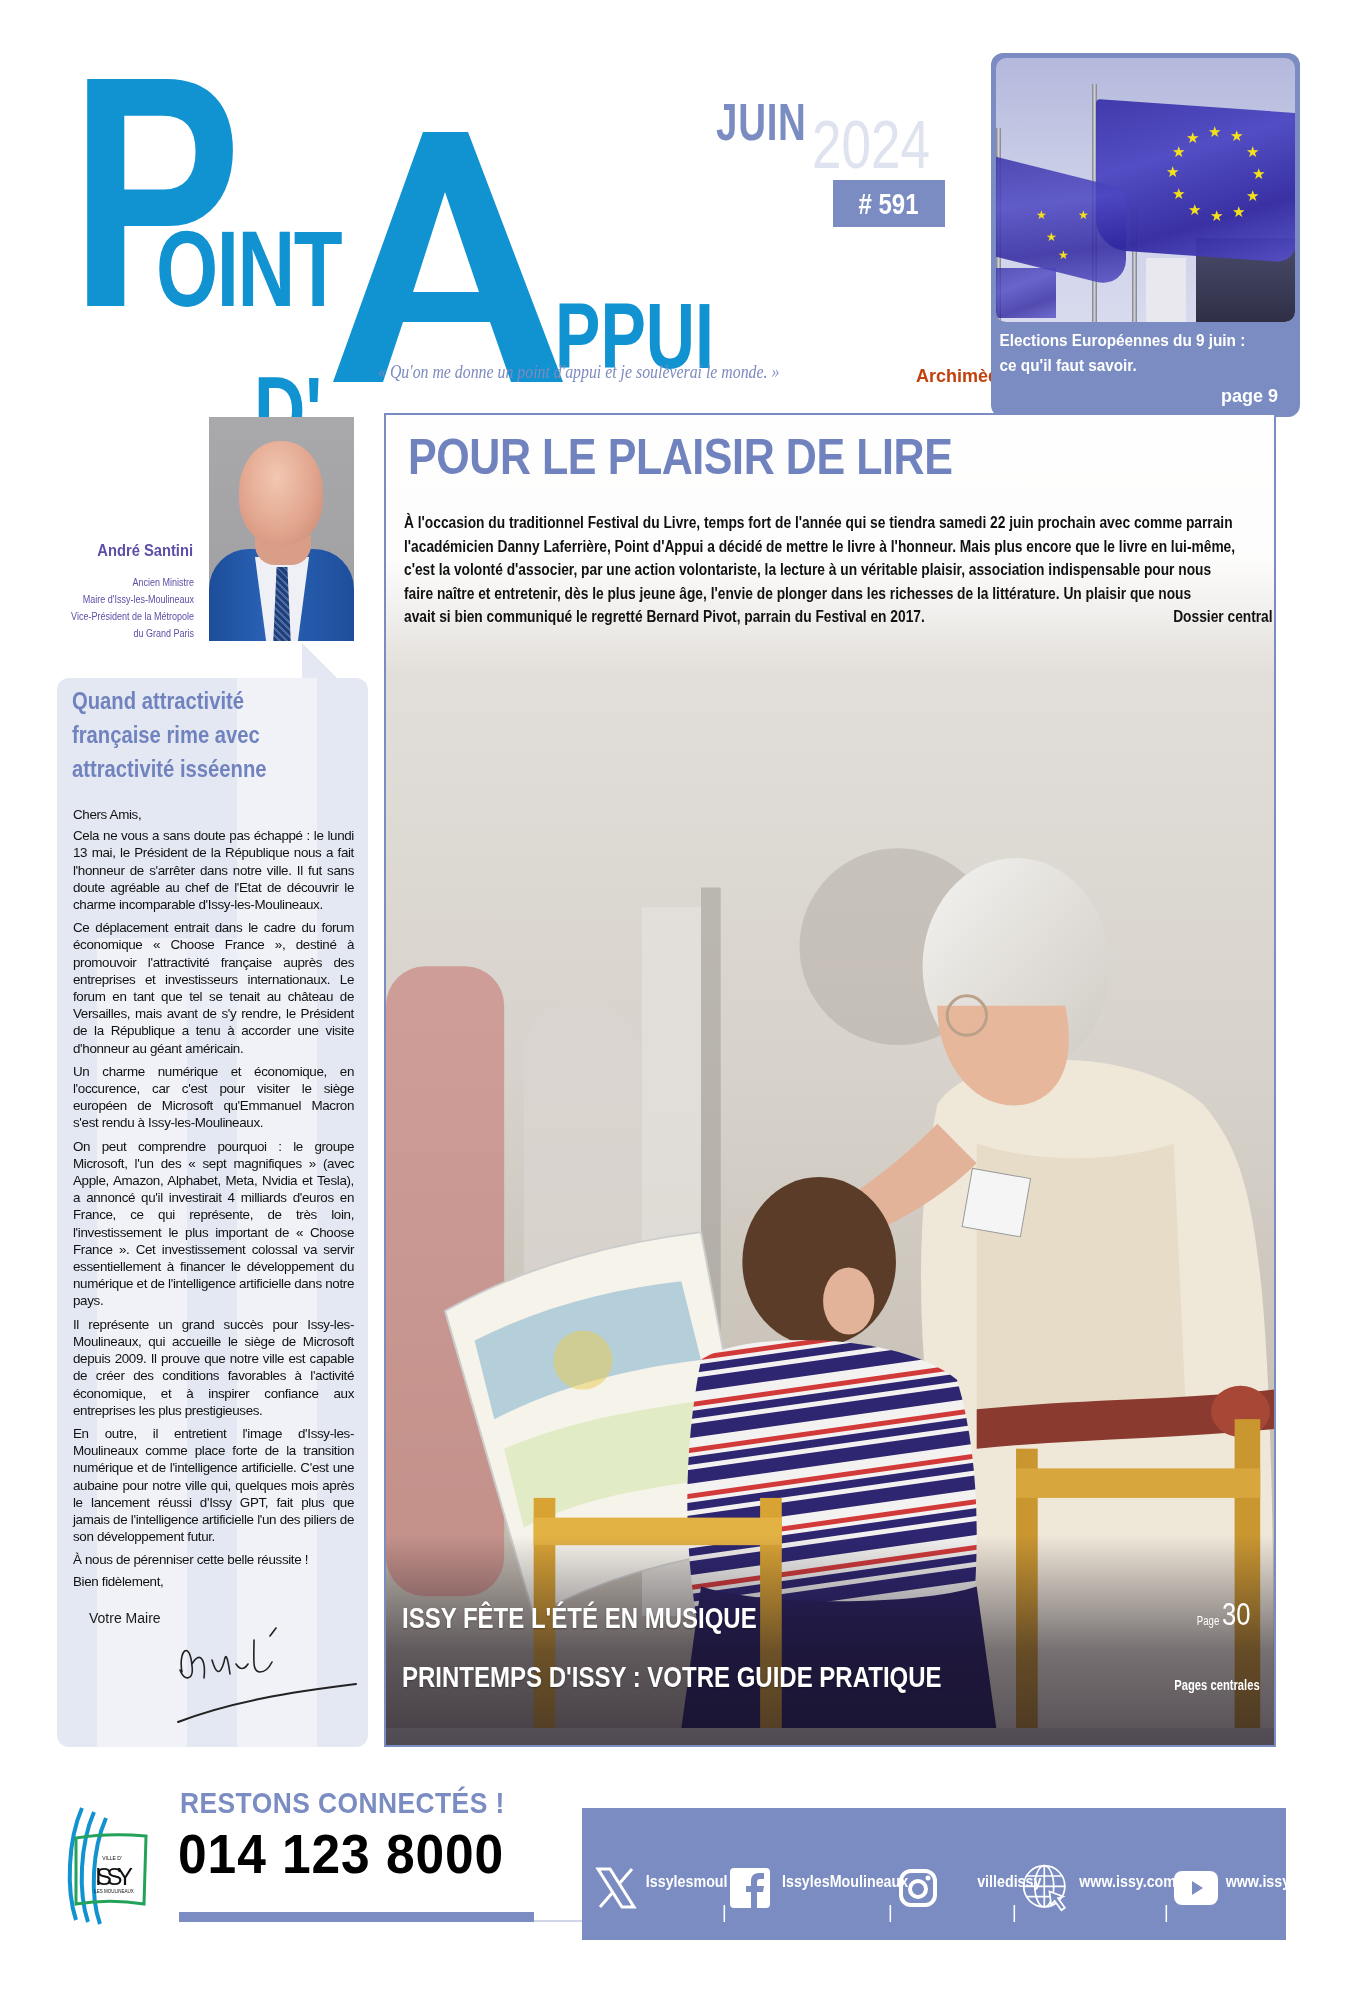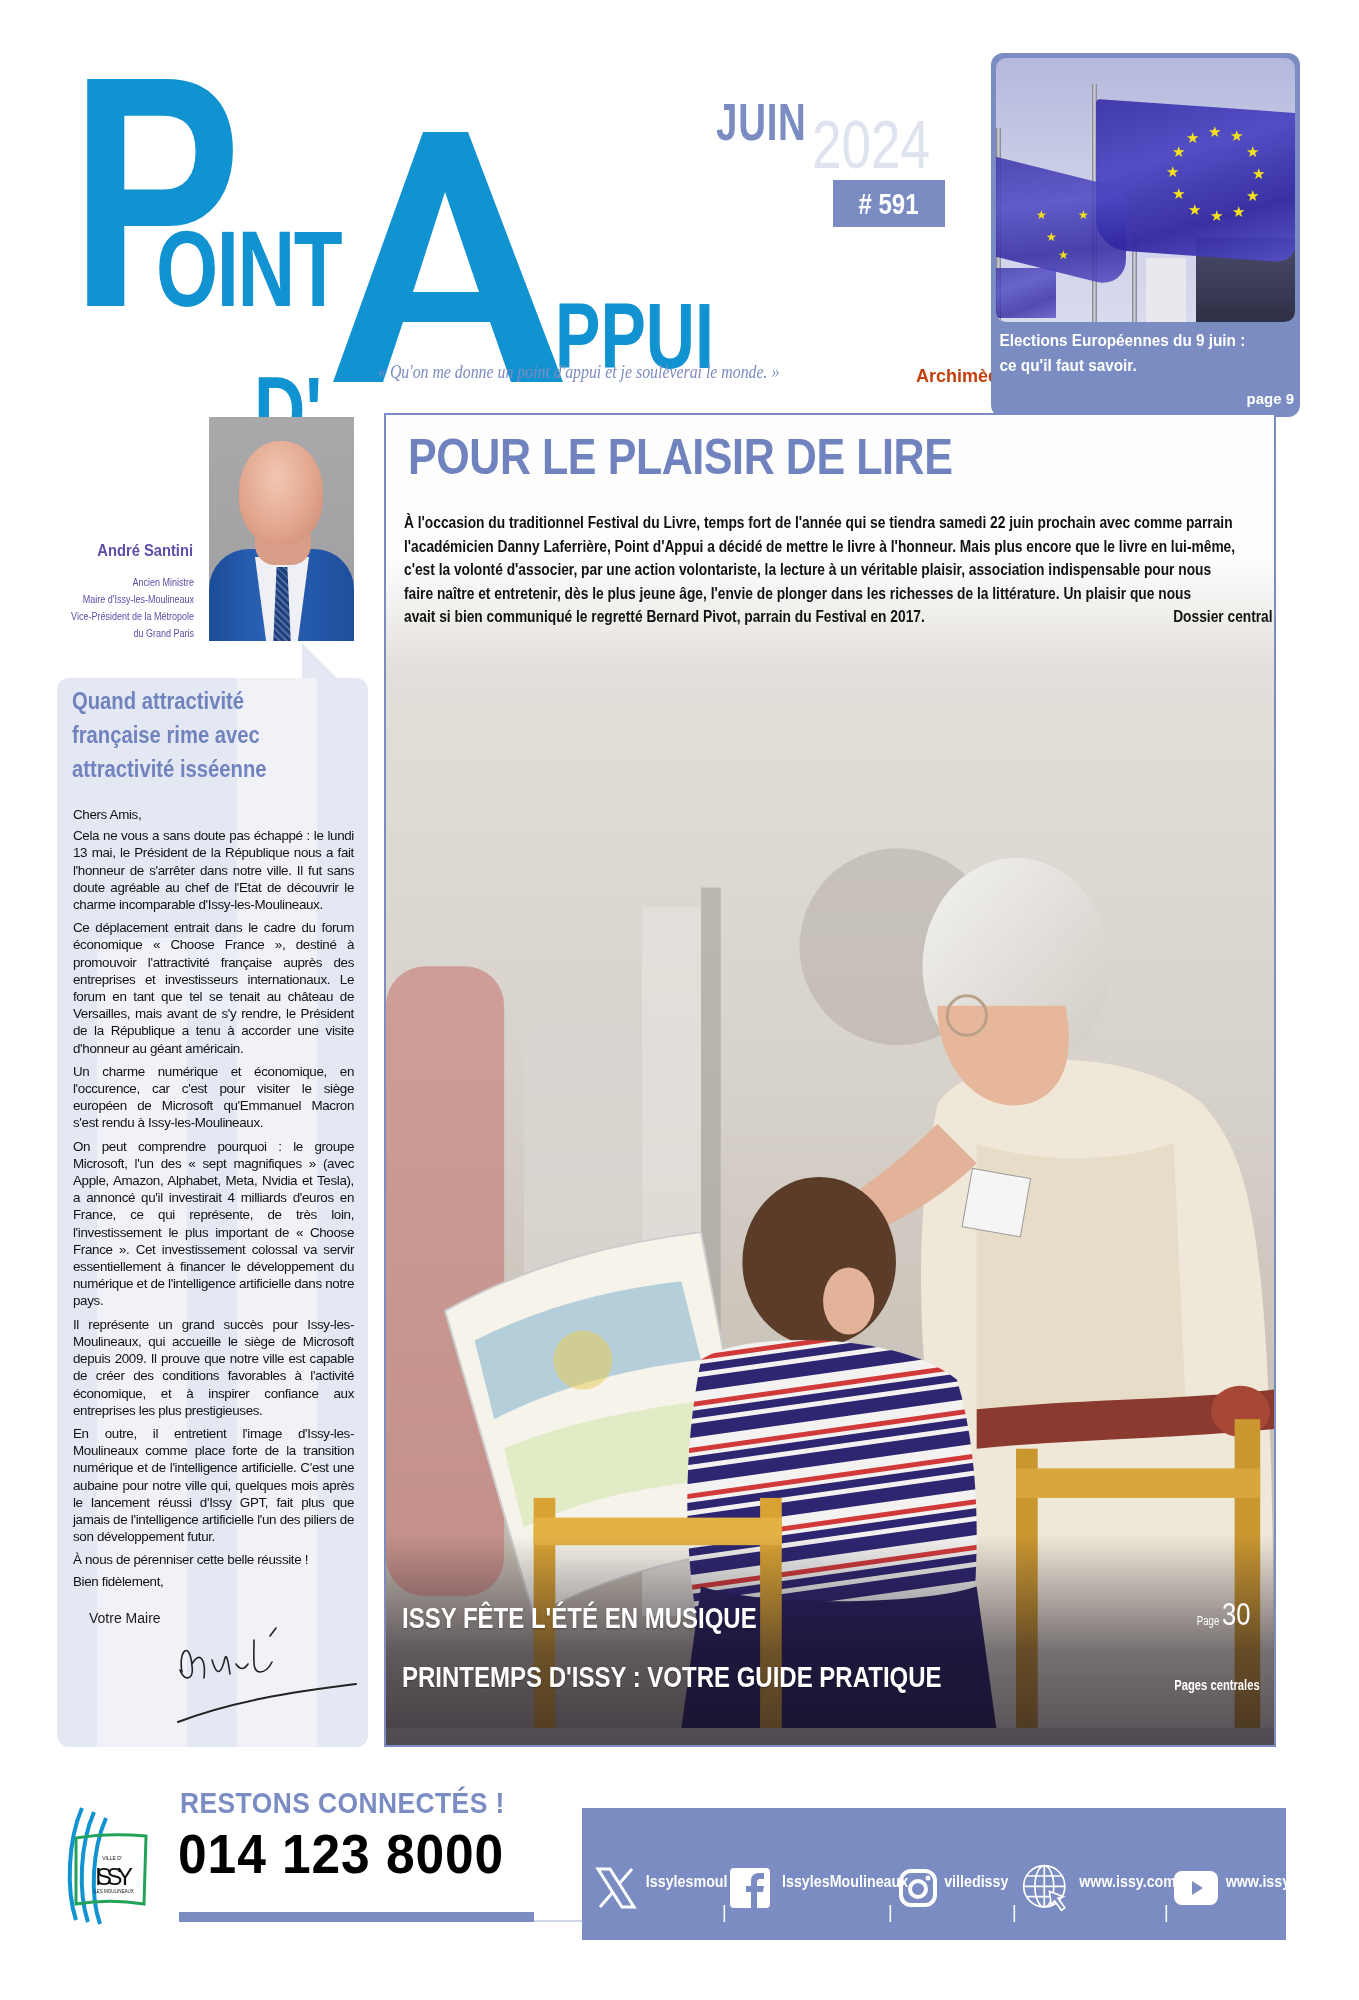--- a/index.html
+++ b/index.html
@@ -24,21 +24,21 @@
   .issue-box span { display: inline-block; transform: scaleX(0.8); }
 
   
   .eu-card { position: absolute; left: 991px; top: 53px; width: 309px; height: 364px; background: #7a8cc1; border-radius: 12px; padding: 5px; }
   .eu-photo { position: relative; width: 100%; height: 264px; border-radius: 10px; overflow: hidden; background: linear-gradient(180deg, #b4b8dc 0%, #c9cce6 40%, #d8dbee 100%); }
   .eu-photo .pole { position: absolute; width: 5px; background: linear-gradient(90deg,#7e7e88,#cfcfd8,#7e7e88); }
   .eu-photo .flag { position: absolute; background: linear-gradient(160deg, #3a33a9 0%, #4d47c2 35%, #3128a0 70%, #5650c6 100%); opacity: .95; }
   .eu-photo .star { position: absolute; color: #f5e11a; font-size: 15px; line-height: 15px; }
   .eu-photo .bldg { position: absolute; background: linear-gradient(180deg,#4a4b6a,#2d2e44); }
   .eu-text { color: #ffffff; font-weight: 700; font-size: 17px; line-height: 25px; padding: 6px 4px 0 4px; transform: scaleX(0.9); transform-origin: left top; white-space: nowrap; }
-  .eu-page { position: absolute; right: 6px; bottom: 10px; color: #ffffff; font-weight: 700; font-size: 15px; }
+  .eu-page { position: absolute; right: 22px; bottom: 10px; color: #ffffff; font-weight: 700; font-size: 18px; }
 
   
   .mayor-photo { position: absolute; left: 209px; top: 417px; width: 145px; height: 224px; background: linear-gradient(180deg,#a9a9ab 0%,#9f9fa1 100%); overflow: hidden; }
   .mayor-photo .head { position: absolute; left: 30px; top: 24px; width: 84px; height: 104px; background: radial-gradient(ellipse at 45% 35%, #f2c7b2 0%, #e2a68e 55%, #c98572 100%); border-radius: 48% 48% 44% 44%; }
   .mayor-photo .neck { position: absolute; left: 46px; top: 118px; width: 56px; height: 30px; background: #d99e88; border-radius: 0 0 20px 20px; }
   .mayor-photo .suit { position: absolute; left: 0; top: 132px; width: 145px; height: 100px; background: linear-gradient(90deg,#1d4d9a,#2a62b6 40%,#1e4f9c); border-radius: 40px 40px 0 0; }
   .mayor-photo .shirt { position: absolute; left: 46px; top: 140px; width: 54px; height: 90px; background: #eef0f5; clip-path: polygon(0 0,100% 0,78% 100%,22% 100%); }
   .mayor-photo .tie { position: absolute; left: 64px; top: 150px; width: 18px; height: 80px; background: repeating-linear-gradient(45deg,#1f3f77 0 3px,#4d6aa6 3px 5px); clip-path: polygon(20% 0,80% 0,100% 100%,0 100%); }
   .mayor-name { position: absolute; left: 60px; top: 542px; width: 133px; text-align: right; color: #5b4fa8; font-weight: 700; font-size: 16px; transform: scaleX(0.92); transform-origin: right top; white-space: nowrap; }
   .mayor-roles { position: absolute; left: 40px; top: 574px; width: 154px; text-align: right; color: #5b4fa8; font-size: 10px; line-height: 17px; }
@@ -296,21 +296,21 @@
   <div class="social-item" style="left:148px;width:150px;">
     <div class="ico">
       <svg width="40" height="40" viewBox="0 0 40 40">
           <rect x="0" y="0" width="40" height="40" rx="4" fill="#fff"></rect>
           <path d="M27 40 L27 24 L33 24 L34 18 L27 18 L27 14 C27 12, 28 11, 30 11 L34 11 L34 5 L29 5 C23 5, 21 9, 21 13 L21 18 L16 18 L16 24 L21 24 L21 40 Z" fill="#7a8cc1"></path>
         </svg>
     </div>
     <div class="lbl">IssylesMoulineaux</div>
   </div>
   <div class="social-sep" style="left:306px;">|</div>
-  <div class="social-item" style="left:316px;width:110px;">
+  <div class="social-item" style="left:316px;width:110px;gap:33px;">
     <div class="ico">
       <svg width="40" height="40" viewBox="0 0 40 40">
           <rect x="3" y="3" width="34" height="34" rx="10" fill="none" stroke="#fff" stroke-width="4"></rect>
           <circle cx="20" cy="21" r="8" fill="none" stroke="#fff" stroke-width="4"></circle>
           <circle cx="30" cy="10" r="2.5" fill="#fff"></circle>
         </svg>
     </div>
     <div class="lbl">villedissy</div>
   </div>
   <div class="social-sep" style="left:430px;">|</div>

